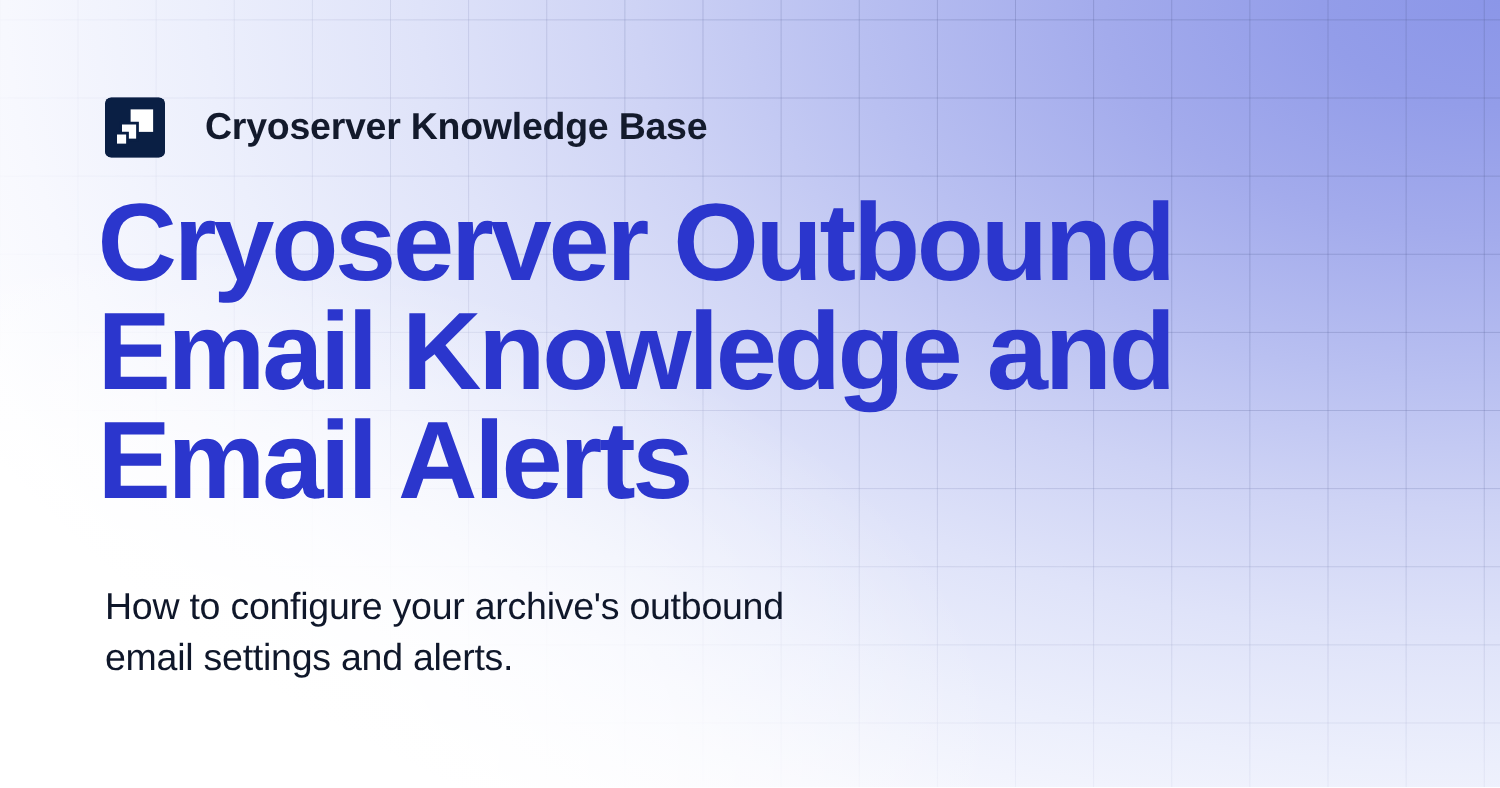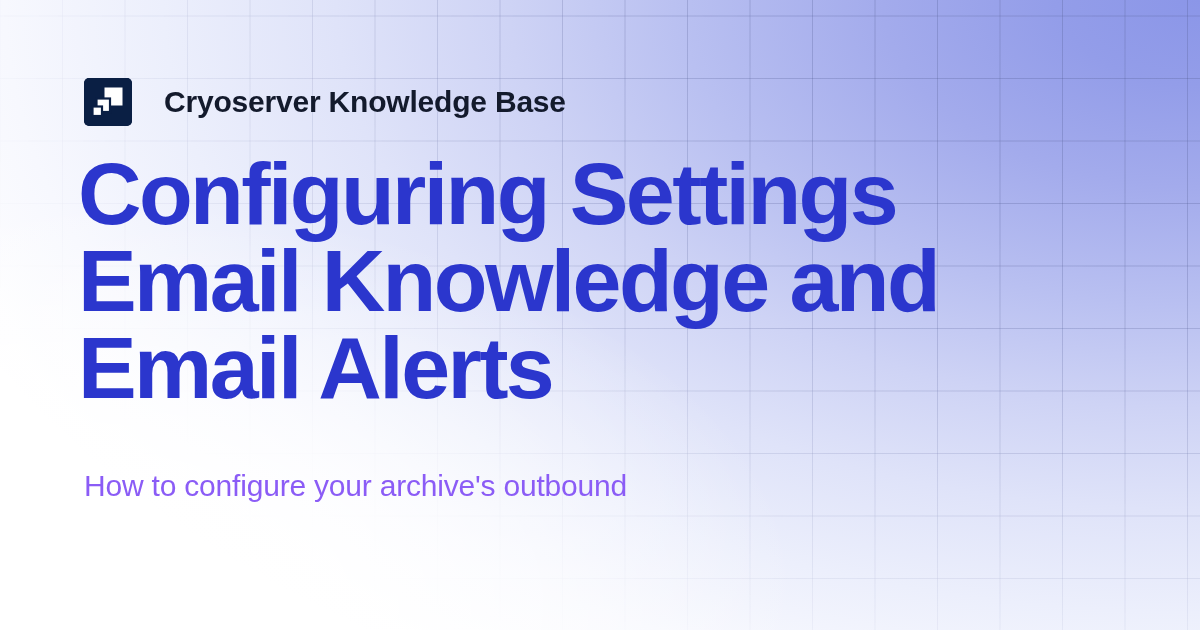--- a/index.html
+++ b/index.html
@@ -129,21 +129,21 @@
 
   .subtitle {
     position: absolute;
     top: 466px;
     left: 0;
     width: 760px;
     font-size: 30px;
     line-height: 1.36;
     font-weight: 400;
     letter-spacing: -0.2px;
-    color: #8b5cf6;
+    color: #0f172a;
   }
 </style>
 </head>
 <body>
 
 <div class="og-card">
 
   <div class="bg-base"></div>
   <div class="bg-wash"></div>
   <div class="bg-grid"></div>
@@ -155,23 +155,24 @@
       <svg class="brand-logo" viewBox="0 0 48 48">
         <rect x="0" y="0" width="48" height="48" rx="5" fill="#0a1f44"></rect>
         <rect x="20.5" y="9.5" width="18" height="18" fill="#ffffff"></rect>
         <rect x="12.5" y="20.5" width="13.5" height="13.5" fill="#ffffff" stroke="#0a1f44" stroke-width="2.2"></rect>
         <rect x="8.5" y="28.5" width="9.5" height="9.5" fill="#ffffff" stroke="#0a1f44" stroke-width="2.2"></rect>
       </svg>
       <span class="brand-name">Cryoserver Knowledge Base</span>
     </div>
 
     <h1 class="headline">
-      <span>Configuring Settings</span><br>
+      <span>Cryoserver Outbound</span><br>
       <span>Email Knowledge and</span><br>
       <span>Email Alerts</span>
     </h1>
 
     <p class="subtitle">
       <span>How to configure your archive's outbound</span><br>
+      <span>email settings and alerts.</span>
     </p>
 
   </div>
 </div>
 
 </body></html>

